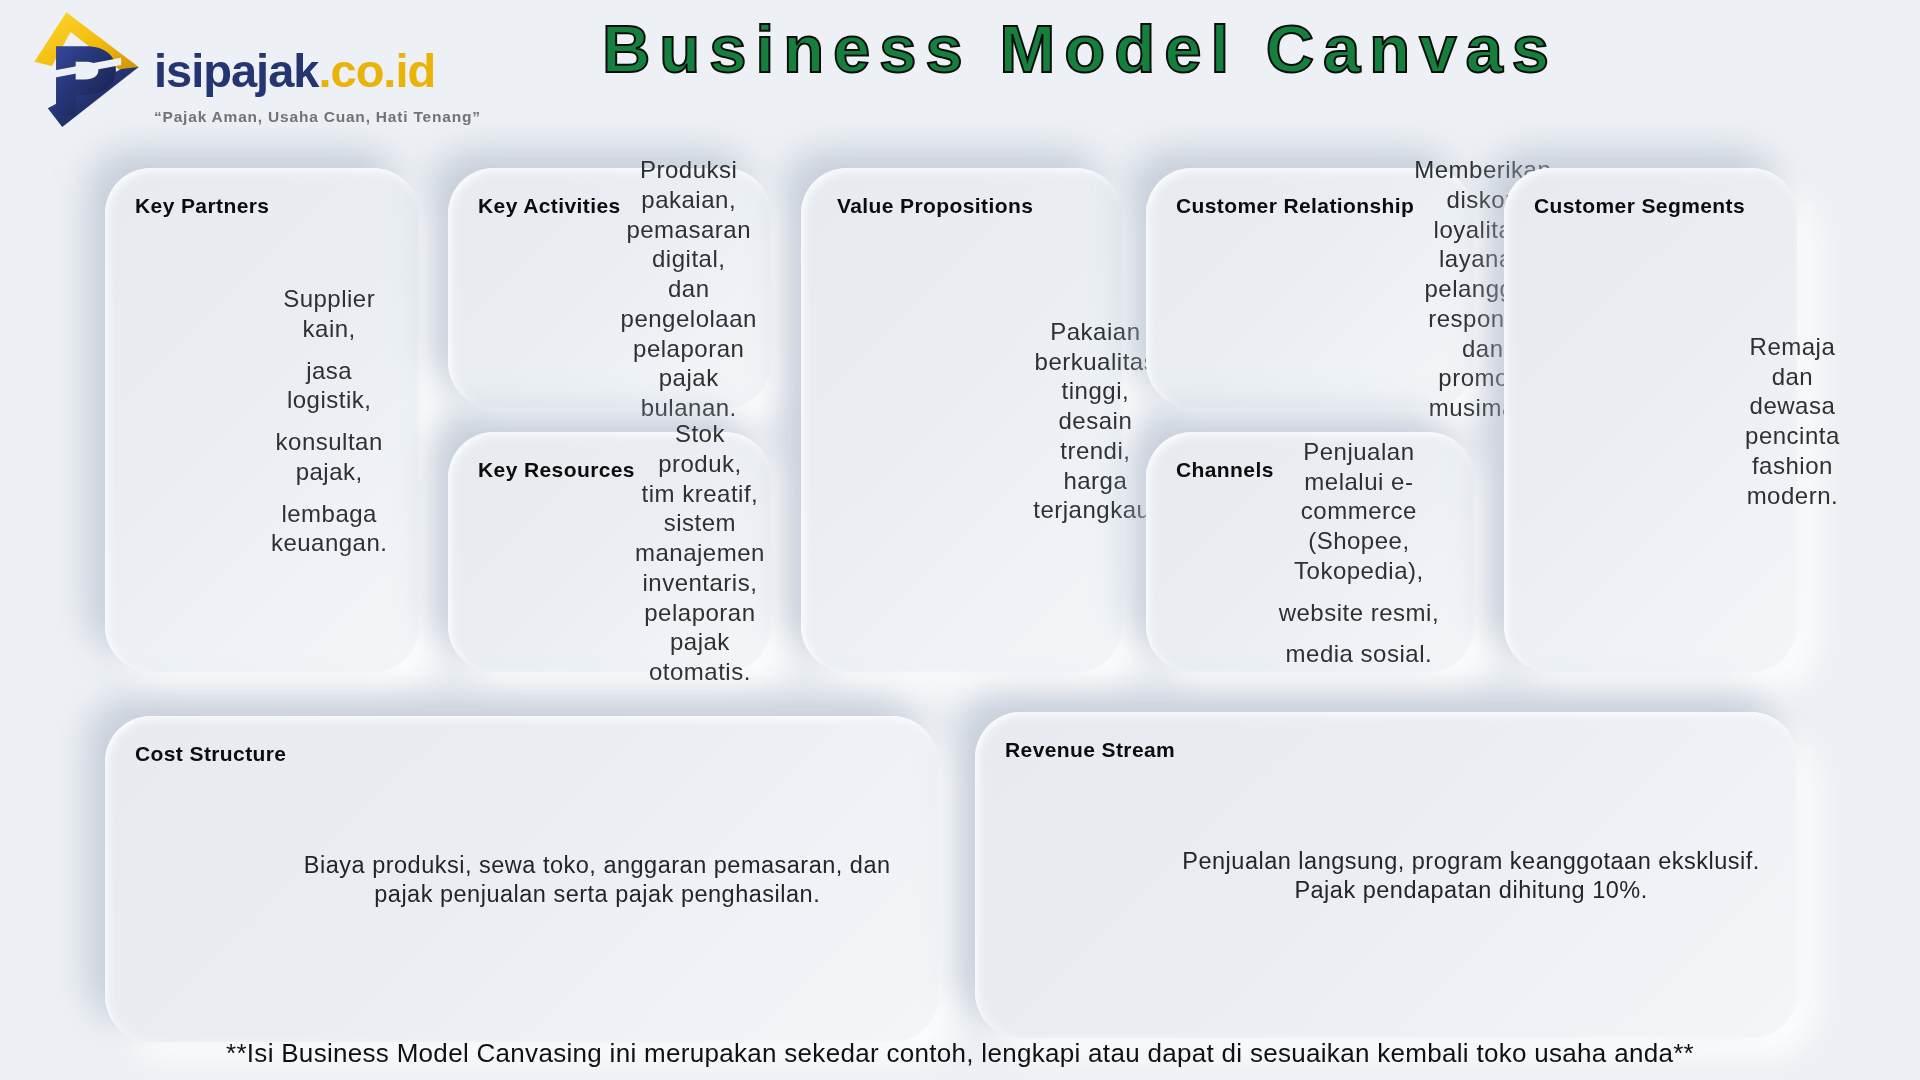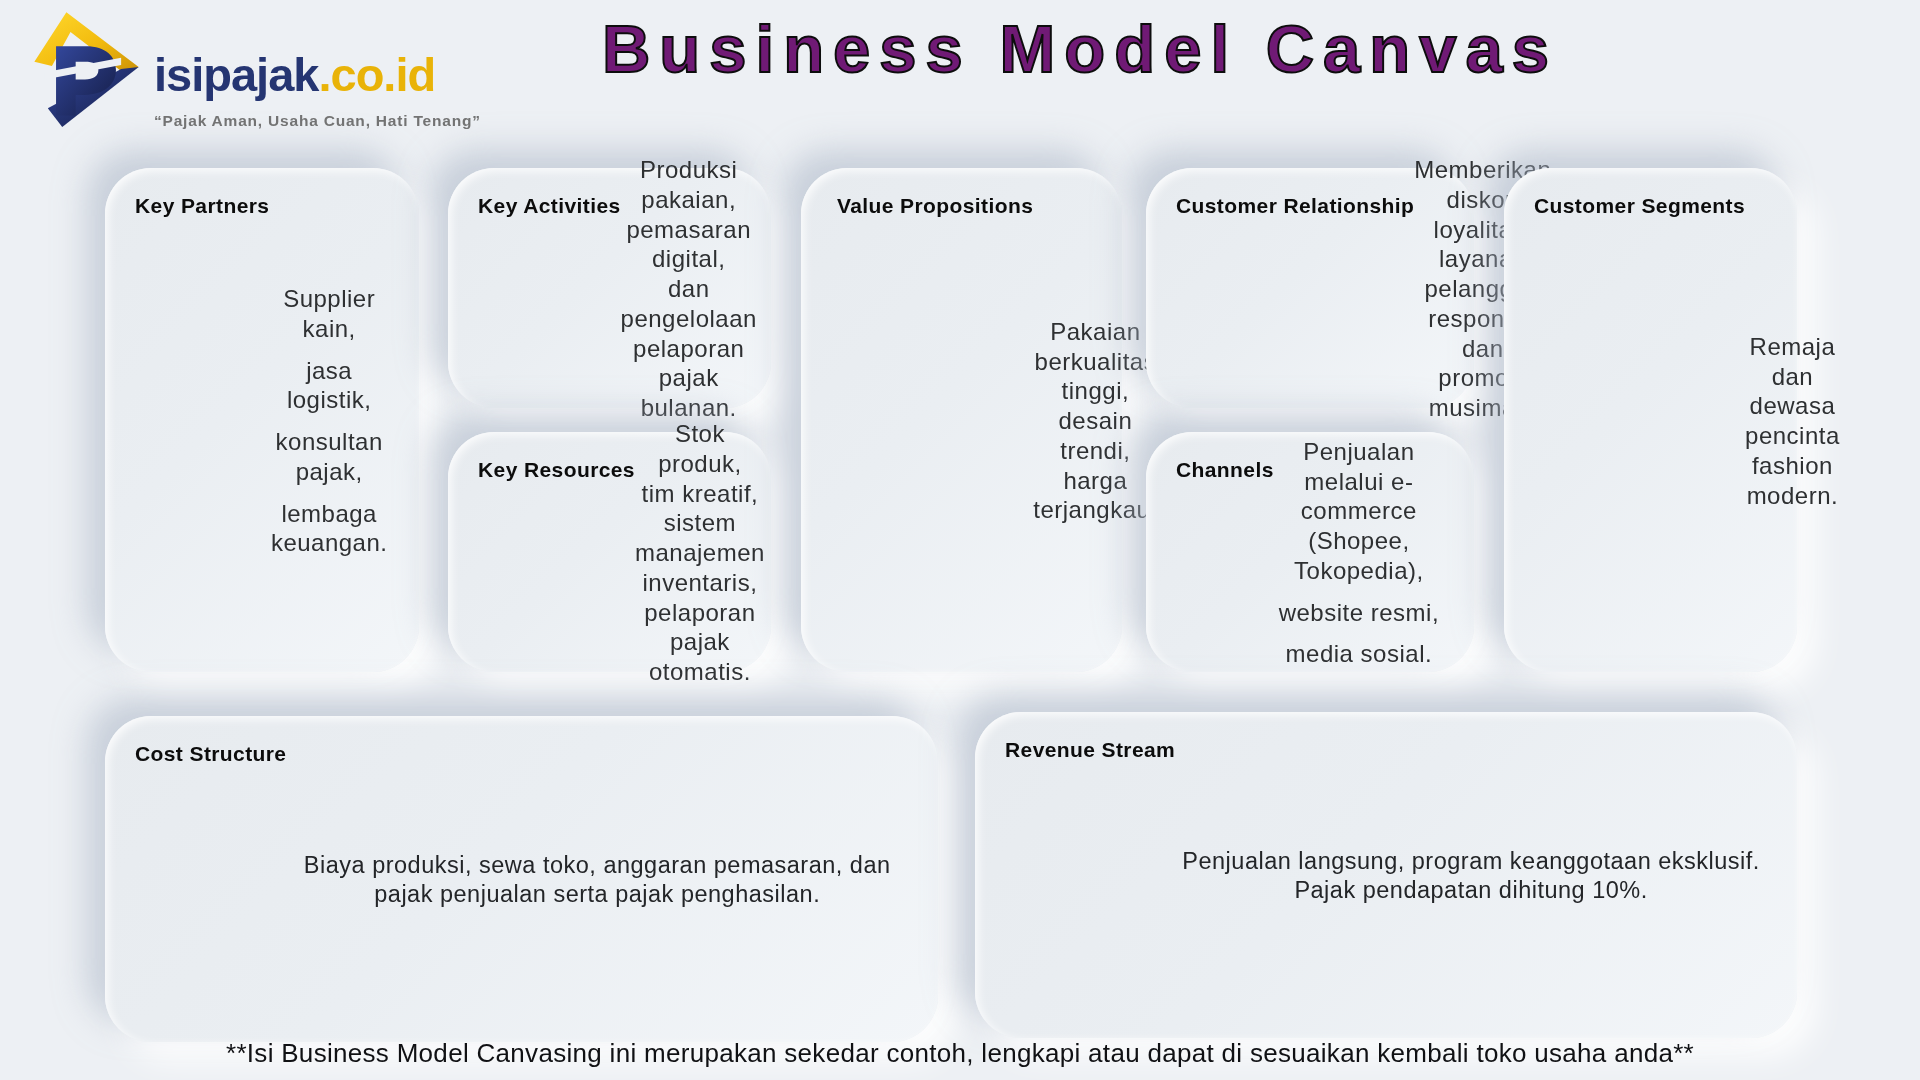--- a/index.html
+++ b/index.html
@@ -3,30 +3,30 @@
 <meta charset="utf-8">
 <style>
   html,body{margin:0;padding:0;}
   .stage{
     position:relative;width:1920px;height:1080px;overflow:hidden;
     background:#edf0f4;
     font-family:"Liberation Sans", sans-serif;
     color:#111;
   }
   
-  .brand{position:absolute;left:28px;top:4px;display:flex;align-items:flex-end;}
+  .brand{position:absolute;left:28px;top:4px;display:flex;align-items:center;}
   .brand-icon{width:116px;height:126px;flex:0 0 auto;}
   .brand-text{margin-left:10px;margin-top:38px;}
   .brand-name{font-size:47px;font-weight:bold;letter-spacing:-1px;line-height:1;}
   .brand-name .navy{color:#253572;}
   .brand-name .gold{color:#e9b308;}
   .brand-tagline{margin-top:14px;font-size:15.5px;color:#737373;letter-spacing:.8px;font-weight:bold;}
   .title-wrap{position:absolute;left:300px;right:60px;top:14px;text-align:center;}
   .main-title{
-    font-size:67px;font-weight:800;color:#701a75;letter-spacing:9px;line-height:1.05;
+    font-size:67px;font-weight:800;color:#15803d;letter-spacing:9px;line-height:1.05;
     -webkit-text-stroke:2px #0d0d0d;
   }
   .subtitle{margin-top:14px;font-size:33px;color:#15181c;letter-spacing:2px;}
   
   .card{
     position:absolute;box-sizing:border-box;border-radius:46px;
     background:linear-gradient(315deg,#f3f6f9 0%,#eaeef2 55%,#e7ebef 100%);
     box-shadow:
       -18px -18px 32px rgba(163,175,194,0.50),
        18px  18px 32px rgba(255,255,255,0.95),

